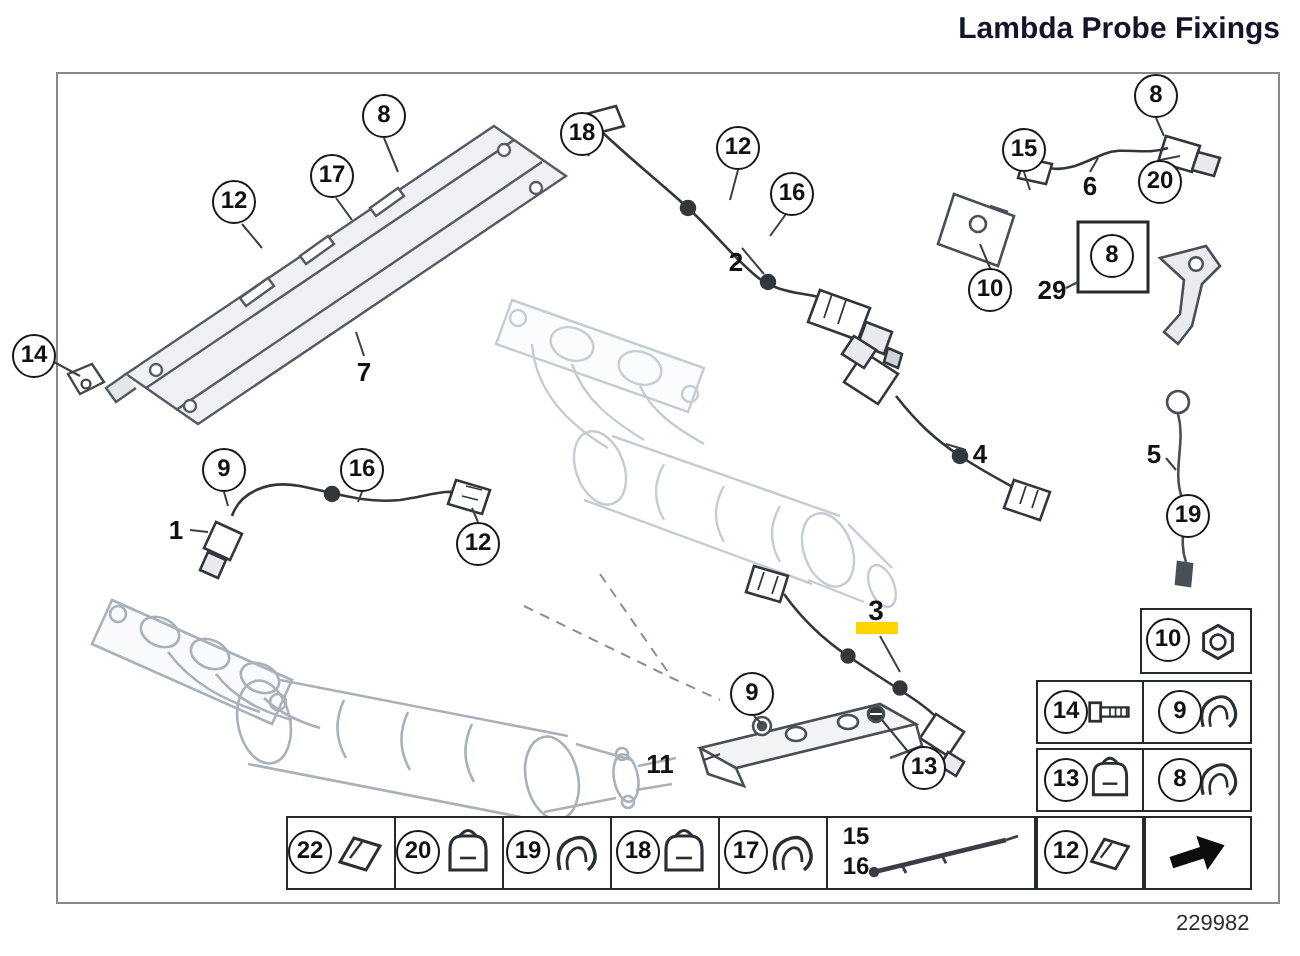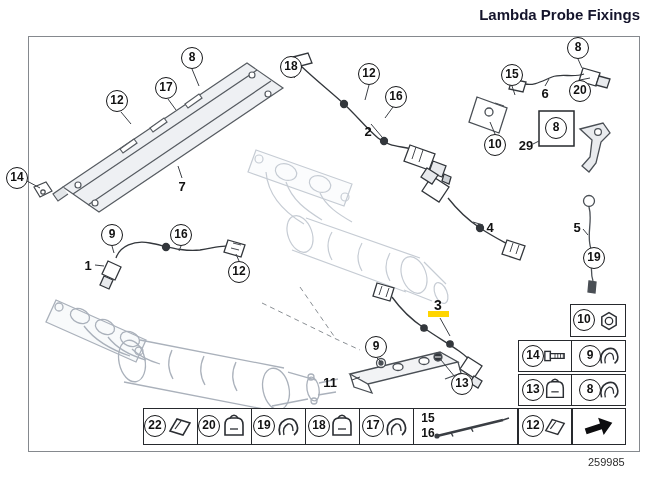--- a/index.html
+++ b/index.html
@@ -290,14 +290,14 @@
   <div class="co" style="left:590px;top:390px">8</div>
   <div class="co" style="left:533px;top:426px">12</div>
   <div class="co" style="left:155px;top:426px">22</div>
   <div class="co" style="left:209px;top:426px">20</div>
   <div class="co" style="left:264px;top:426px">19</div>
   <div class="co" style="left:319px;top:426px">18</div>
   <div class="co" style="left:373px;top:426px">17</div>
   <div class="num s" style="left:428px;top:418px">15</div>
   <div class="num s" style="left:428px;top:433px">16</div>
 
-  <div class="dnum">259985</div>
+  <div class="dnum">229982</div>
 </div>
 
 </body></html>

